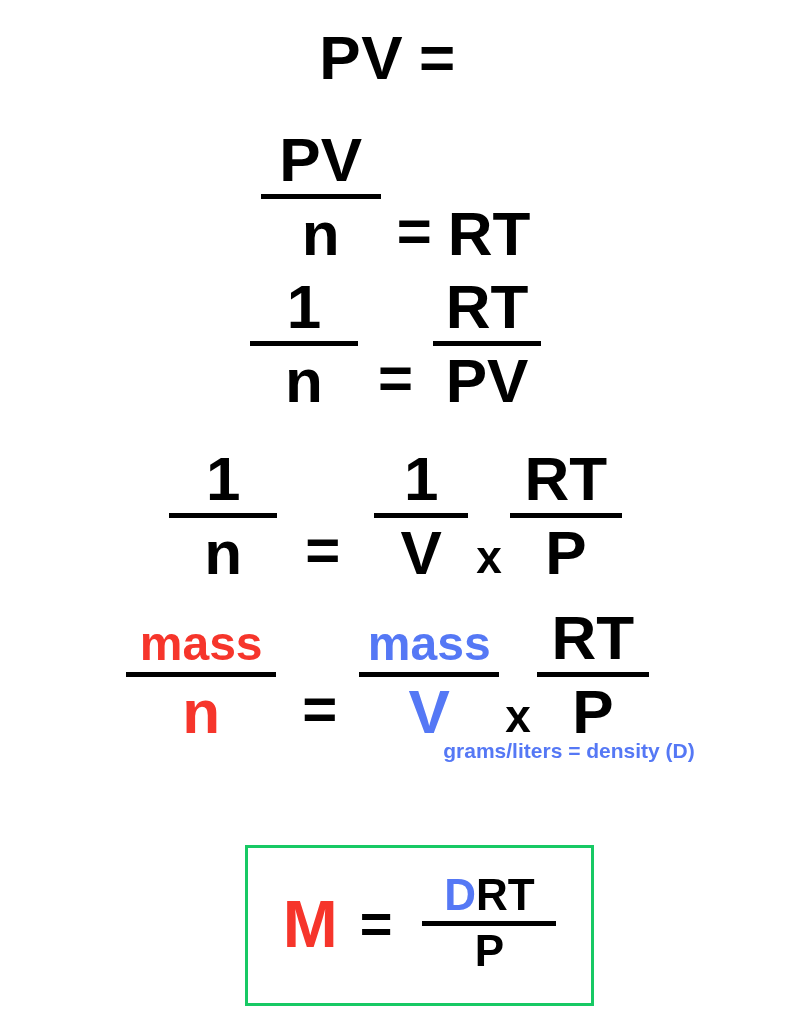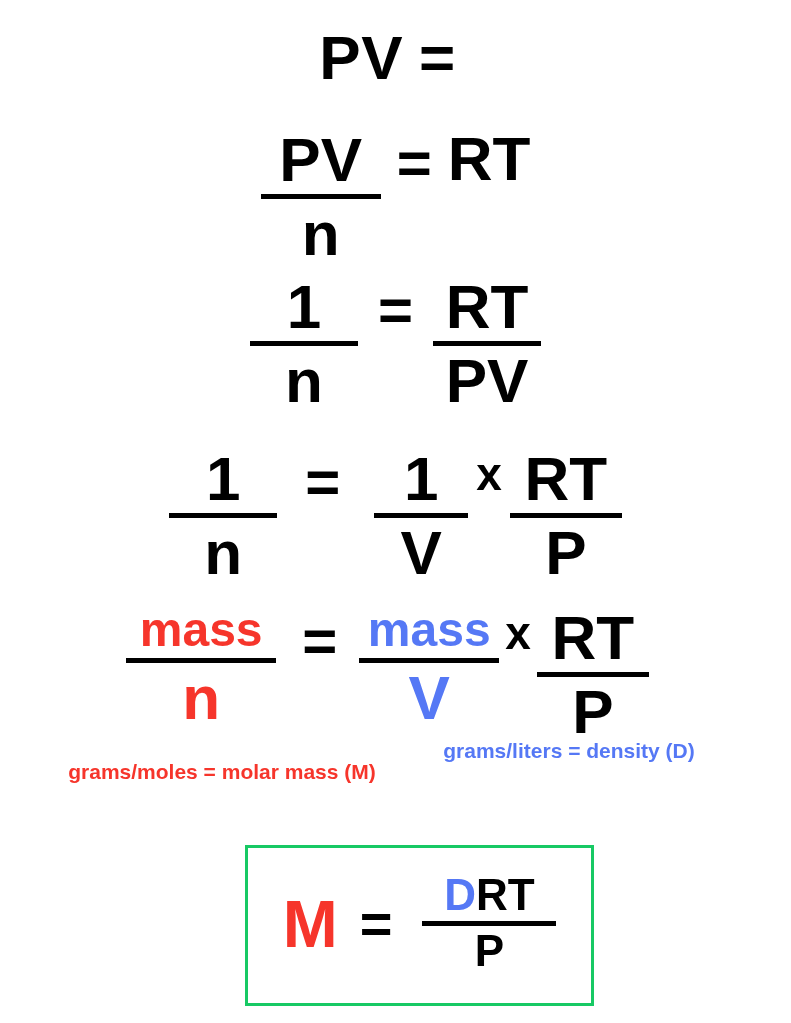--- a/index.html
+++ b/index.html
@@ -21,21 +21,21 @@
     position: relative;
     width: 791px;
     height: 1023px;
     background: #ffffff;
   }
 
   
   .eq-row {
     position: absolute;
     display: flex;
-    align-items: flex-start;
+    align-items: flex-end;
     justify-content: center;
     white-space: nowrap;
   }
 
   .term {
     font-weight: bold;
     line-height: 1;
   }
 
   
@@ -214,21 +214,20 @@
     <span class="gap-c"></span>
     <span class="times">x</span>
     <span class="gap-c"></span>
     <span class="frac s-big f-rtp">
       <span class="num">RT</span>
       <span class="bar"></span>
       <span class="den">P</span>
     </span>
   </div>
 
-  <div class="caption" id="caption-left" style="color:#f6352b;">grams/moles = molar mass (M)</div>
   <div class="caption" id="caption-right" style="color:#5578f5;">grams/liters = density (D)</div>
 
   <div id="result-box">
     <div id="result-inner">
       <span class="term" style="color:#f6352b;">M</span>
       <span class="gap-a"></span>
       <span class="eqsign">=</span>
       <span class="gap-b"></span>
       <span class="frac f-drtp">
         <span class="num"><span style="color:#5578f5;">D</span><span>RT</span></span>

